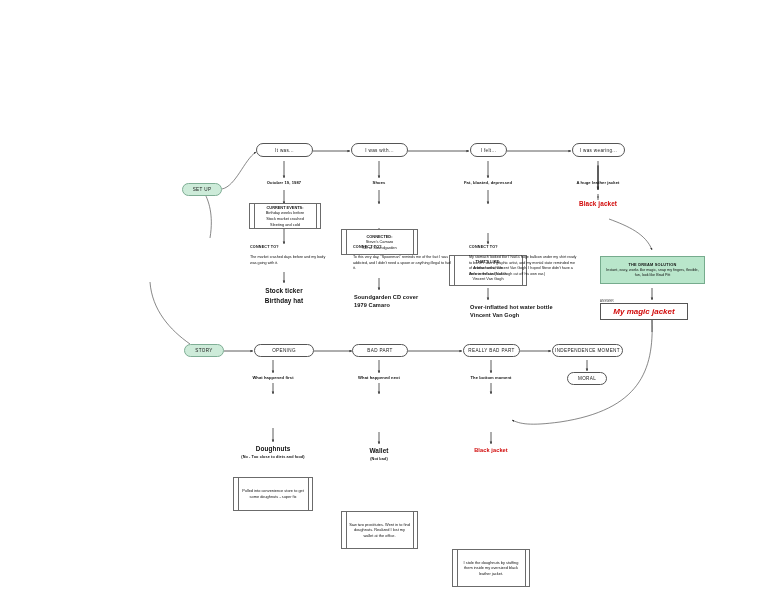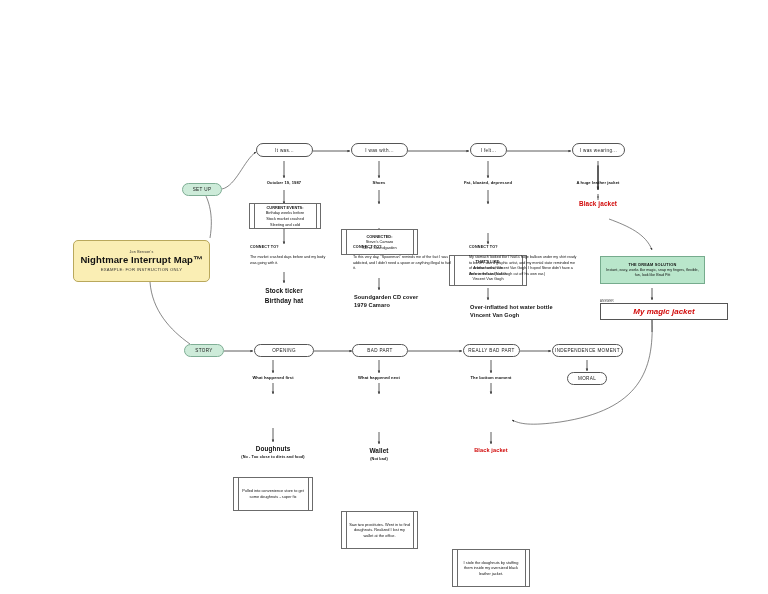--- a/index.html
+++ b/index.html
@@ -178,25 +178,20 @@
       <path d="M379 360 L379 373" marker-end="url(#ahs)"></path>
       <path d="M379 383 L379 394" marker-end="url(#ahs)"></path>
       <path d="M379 432 L379 444" marker-end="url(#ahs)"></path>
 
       <path d="M491 360 L491 373" marker-end="url(#ahs)"></path>
       <path d="M491 383 L491 394" marker-end="url(#ahs)"></path>
       <path d="M491 432 L491 444" marker-end="url(#ahs)"></path>
     </g>
   </svg>
 
-  <div class="node title-card" style="left:73px;top:240px;width:137px;height:42px;">
-    <div class="tiny">Jon Benson's</div>
-    <div class="big">Nightmare Interrupt Map™</div>
-    <div class="sub">EXAMPLE: FOR INSTRUCTION ONLY</div>
-  </div>
 
   <div class="node pill green" style="left:182px;top:183px;width:40px;height:13px;">
     <span>SET UP</span>
   </div>
 
   <div class="node pill green" style="left:184px;top:344px;width:40px;height:13px;">
     <span>STORY</span>
   </div>
 
   <div class="node pill" style="left:256px;top:143px;width:57px;height:14px;">
@@ -268,21 +263,21 @@
   </div>
 
   <div class="outcome red" style="left:558px;top:199px;width:80px;">Black jacket</div>
 
   <div class="node dream" style="left:600px;top:256px;width:105px;height:28px;">
     <div class="hdr">THE DREAM SOLUTION</div>
     <div class="bd">Instant, easy, works like magic, snap my fingers, flexible, fun, look like Brad Pitt</div>
   </div>
 
   <div class="answer-tag" style="left:600px;top:299px;">ANSWER</div>
-  <div class="node answer-box" style="left:600px;top:303px;width:128px;height:17px;text-align:right;">
+  <div class="node answer-box" style="left:600px;top:303px;width:88px;height:17px;text-align:right;">
     <span>My magic jacket</span>
   </div>
 
   <div class="node pill" style="left:254px;top:344px;width:60px;height:13px;">
     <span>OPENING</span>
   </div>
   <div class="node pill" style="left:352px;top:344px;width:56px;height:13px;">
     <span>BAD PART</span>
   </div>
   <div class="node pill" style="left:463px;top:344px;width:57px;height:13px;">

